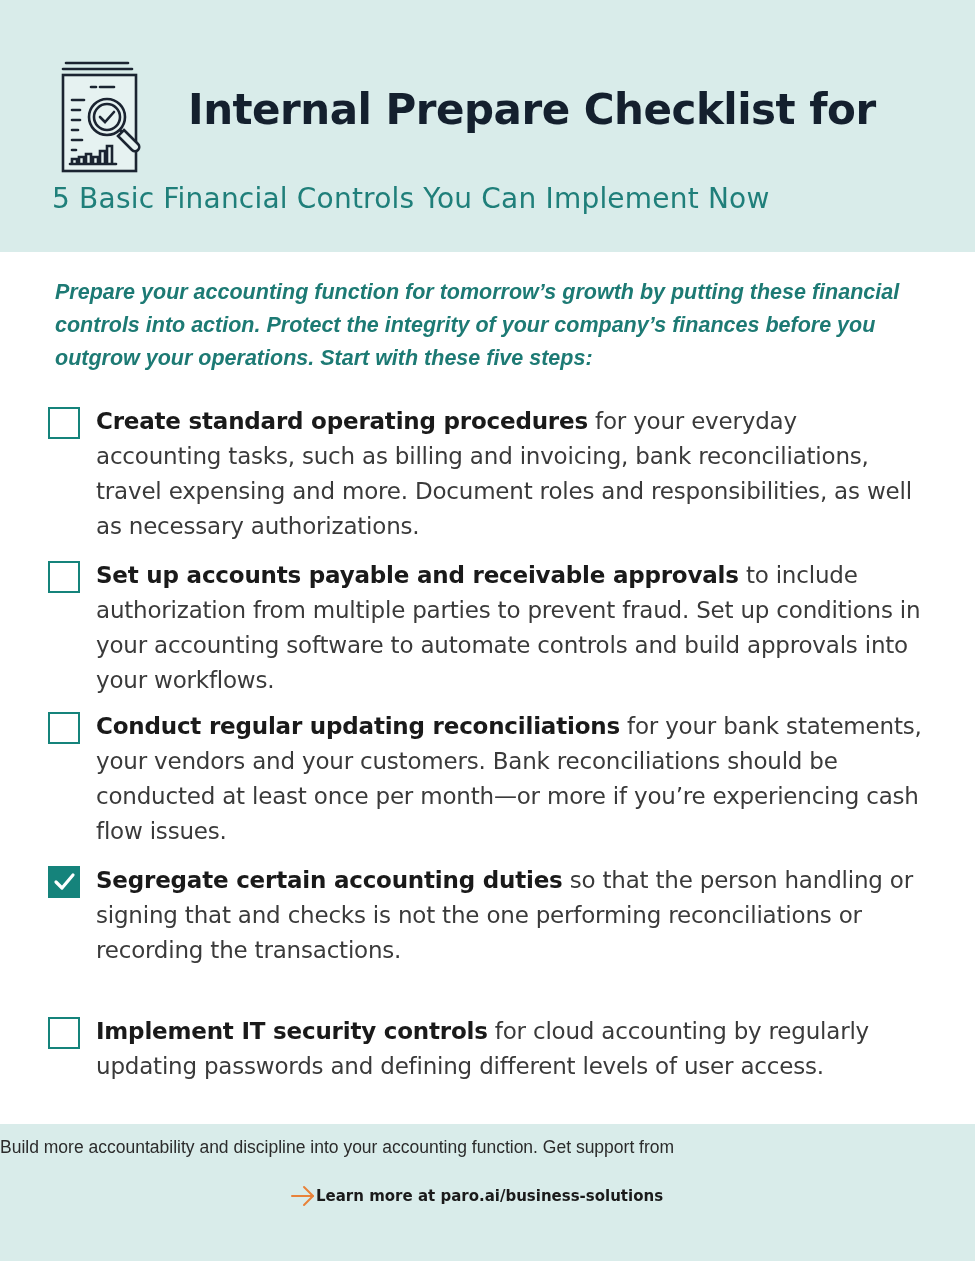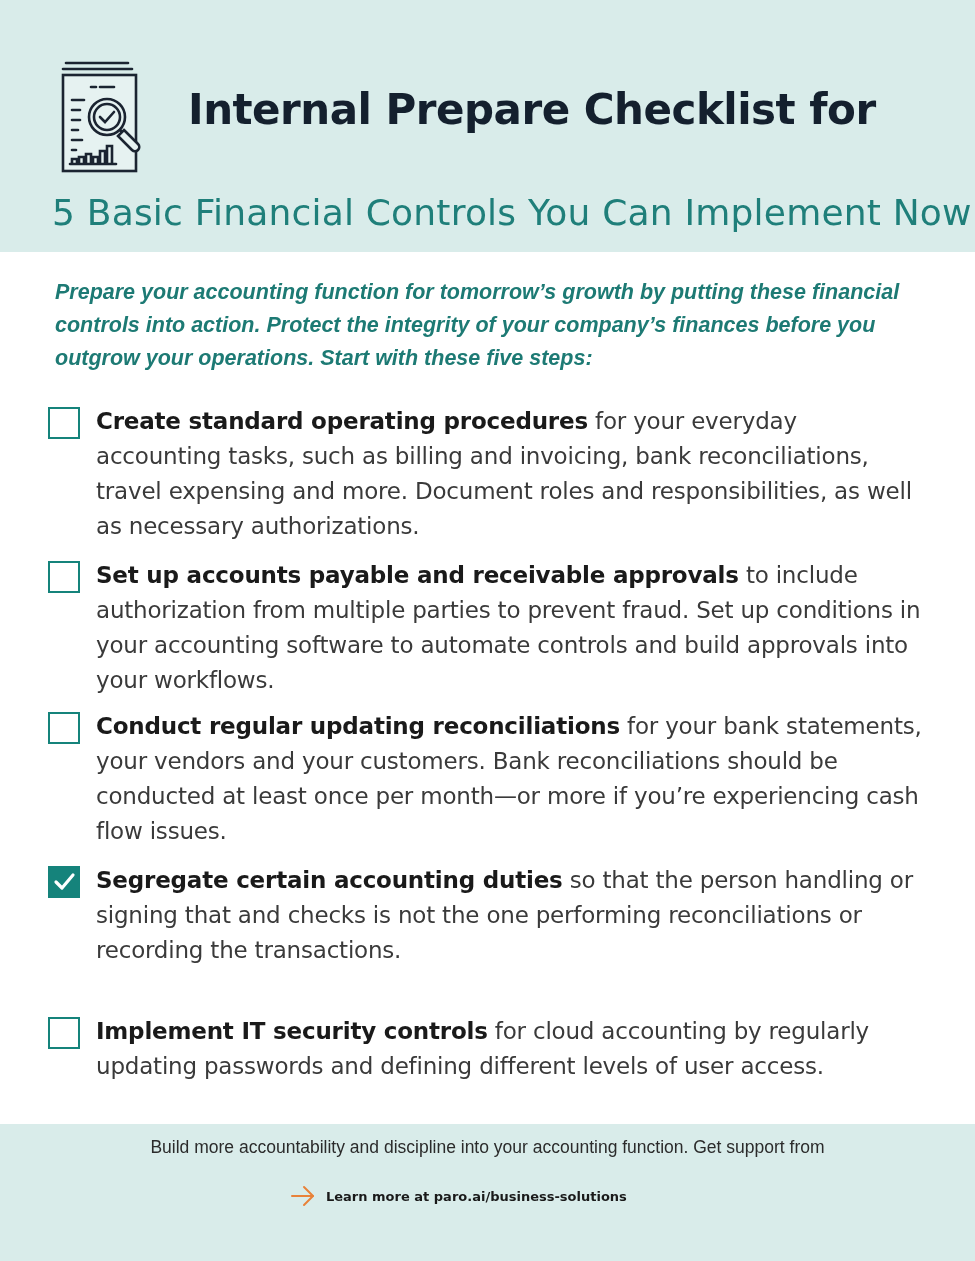--- a/index.html
+++ b/index.html
@@ -30,24 +30,24 @@
       margin: 0;
       font-family: "DejaVu Sans", sans-serif;
       font-weight: bold;
       font-size: 42px;
       line-height: 52px;
       color: #14202e;
       letter-spacing: -0.5px;
     }
     .subtitle {
       position: absolute;
-      left: 52px; top: 193px;
-      margin: 0;
-      font-family: "DejaVu Sans", sans-serif;
-      font-size: 36px;
+      left: 52px; top: 179px;
+      margin: 0;
+      font-family: "DejaVu Sans", sans-serif;
+      font-size: 28px;
       line-height: 40px;
       color: #1f7f7a;
       font-weight: normal;
       letter-spacing: 0.2px;
     }
     .intro {
       position: absolute;
       left: 55px; top: 276px;
       width: 870px;
       margin: 0;
@@ -96,36 +96,35 @@
       position: absolute;
       left: 0; top: 1124px;
       width: 975px; height: 137px;
       background: #d9ecea;
     }
     .footer-text {
       position: absolute;
       left: 0; top: 1136px;
       width: 975px;
       margin: 0;
-      text-align: center;
       font-family: "Liberation Sans", sans-serif;
       font-size: 17.5px;
       line-height: 22px;
       color: #2b2b2b;
     }
     .footer-link {
       position: absolute;
       left: 290px; top: 1185px;
       display: flex;
       align-items: center;
-      gap: 10px;
+      gap: 0;
       text-decoration: none;
       color: #1a1a1a;
       font-family: "DejaVu Sans", sans-serif;
-      font-size: 13px;
+      font-size: 15px;
       font-weight: bold;
       cursor: pointer;
     }
   </style>
 </head>
 <body>
 
 <div class="header-band"></div>
 
 <svg class="doc-icon" viewBox="0 0 112 118" fill="none" stroke="#1b2431" stroke-width="2.6" stroke-linecap="round">

